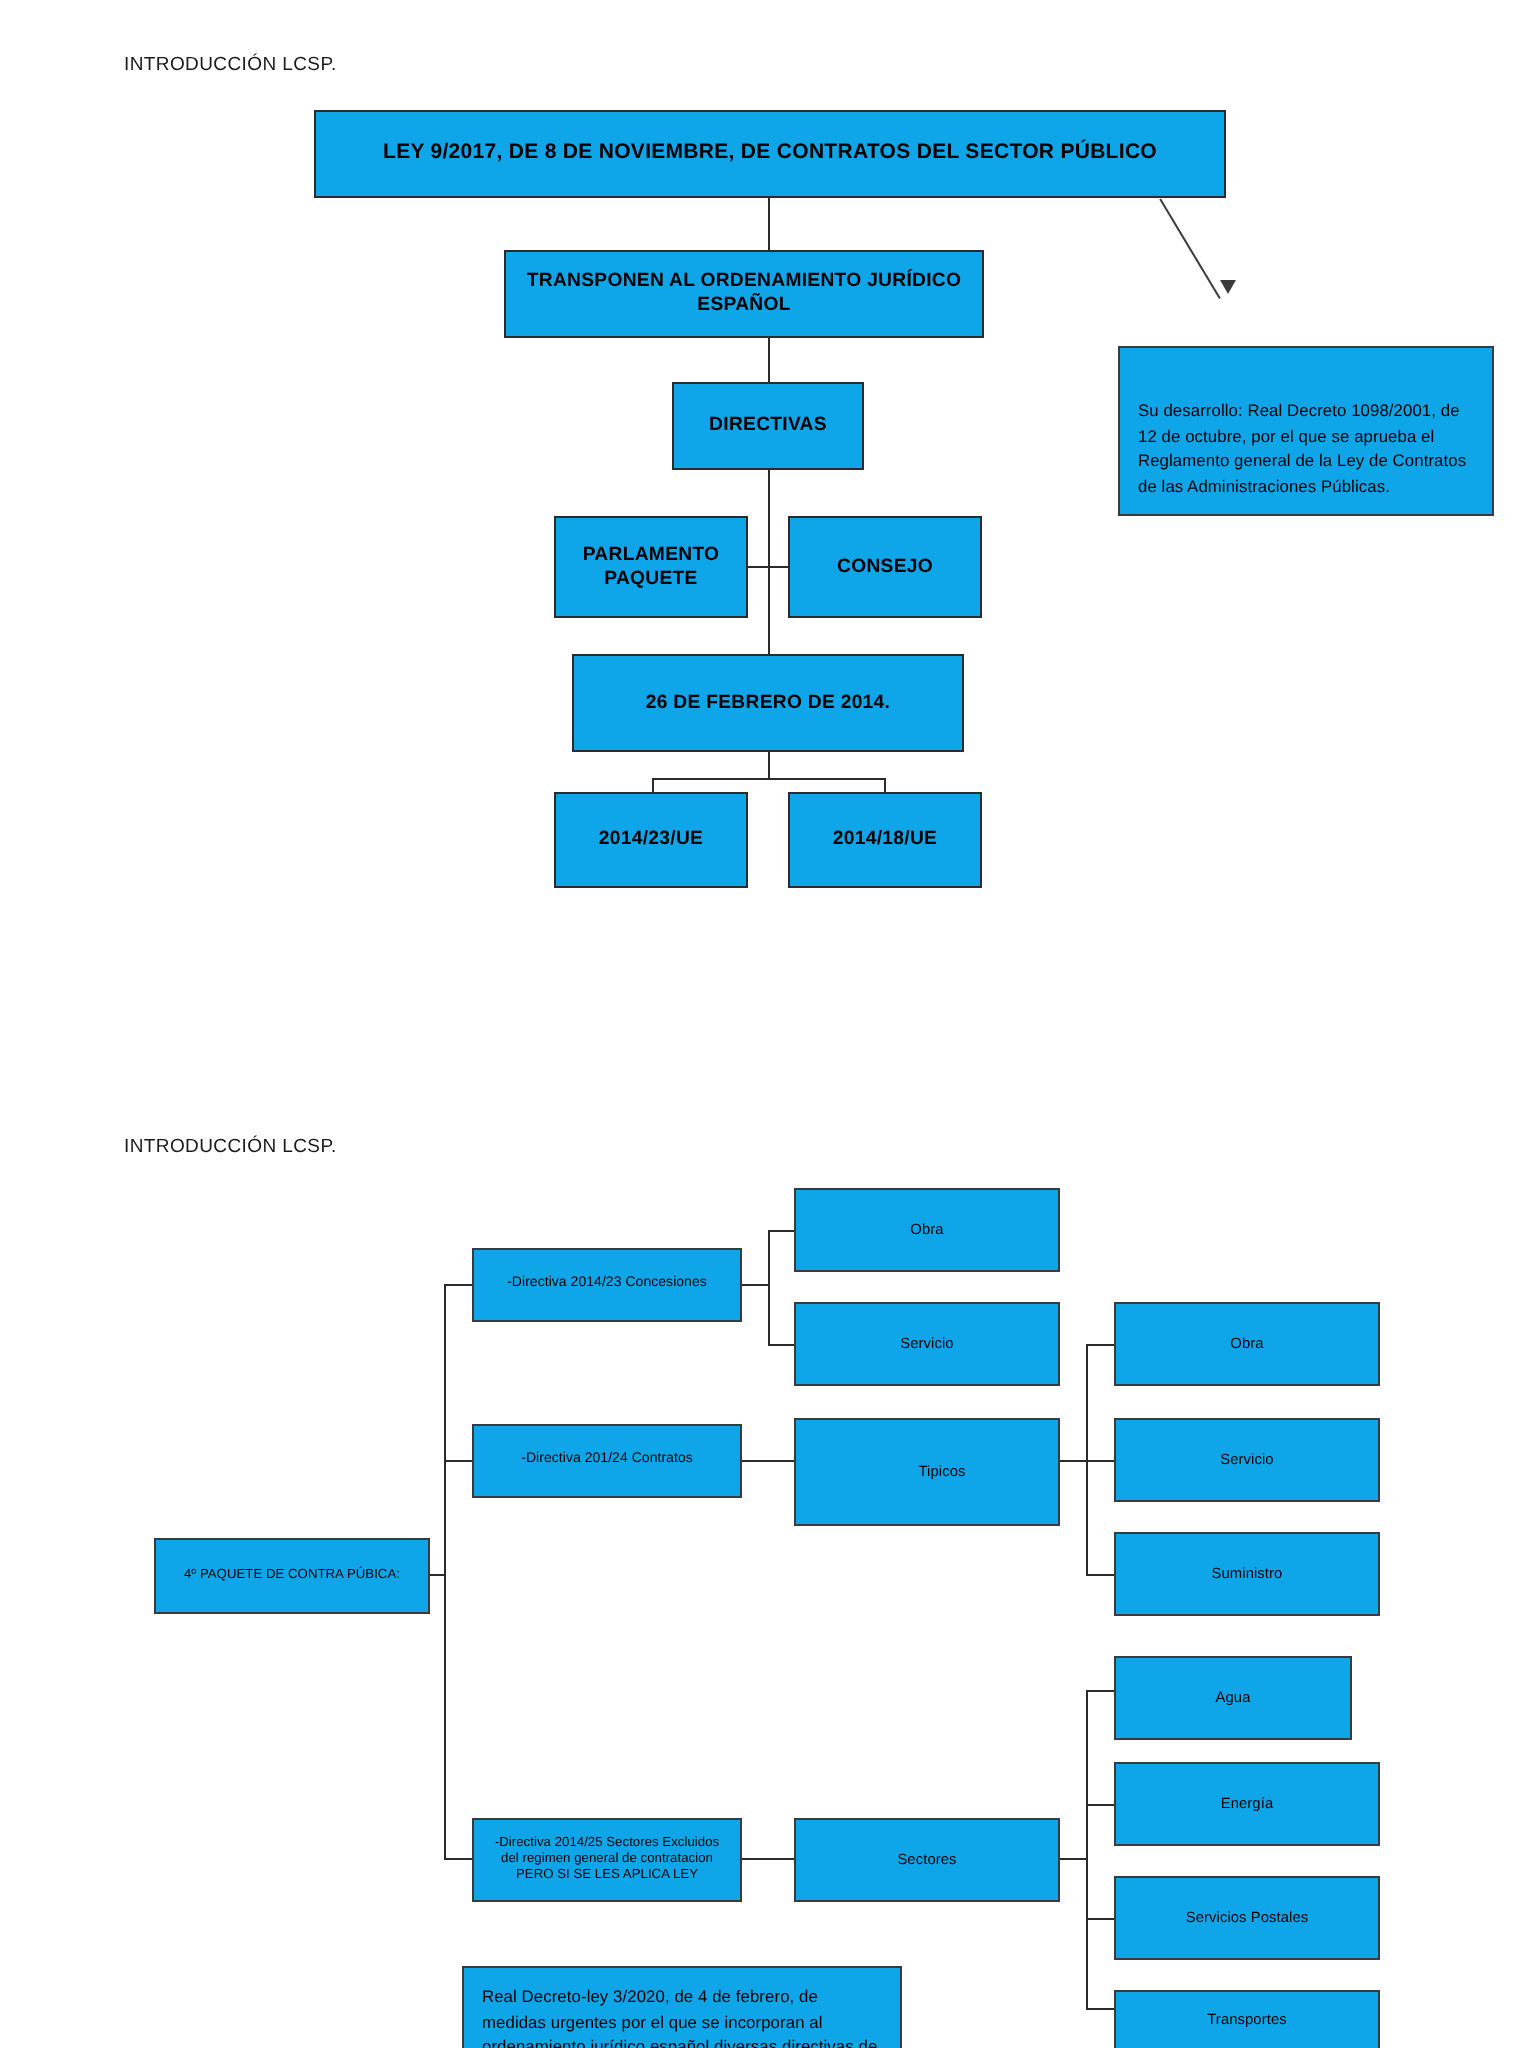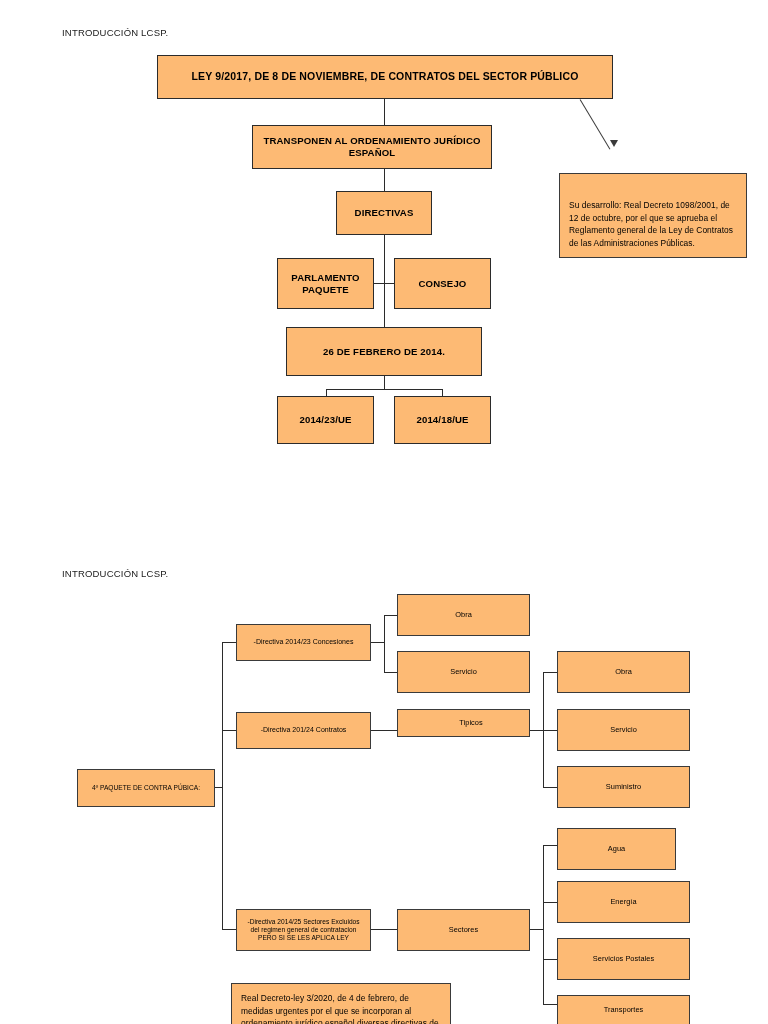--- a/index.html
+++ b/index.html
@@ -31,21 +31,21 @@
     color: #1a1a1a;
     white-space: nowrap;
     font-family: "Liberation Sans", sans-serif;
   }
 
   
   .box {
     position: absolute;
     box-sizing: border-box;
     border: 1.4px solid #3a3a3a;
-    background: #fdba74;
+    background: #0ea5e9;
     display: flex;
     align-items: center;
     justify-content: center;
     text-align: center;
     line-height: 1.25;
     color: #000000;
   }
   .box .lbl {
     display: block;
     width: 100%;
@@ -192,21 +192,21 @@
   <div class="box fs9" style="left:397px; top:651px; width:133px; height:42px;">
     <span class="lbl">Servicio</span>
   </div>
 
   <div class="box fs75" style="left:236px; top:712px; width:135px; height:37px;">
     <span class="lbl">-Directiva 201/24 Contratos</span>
   </div>
 
   <div class="ln h" style="left:371px; top:730px; width:26px;"></div>
 
-  <div class="box fs9" style="left:397px; top:709px; width:133px; height:28px;padding-left:15px;">
+  <div class="box fs9" style="left:397px; top:709px; width:133px; height:54px;padding-left:15px;">
     <span class="lbl">Tipicos</span>
   </div>
 
   <div class="ln h" style="left:530px; top:730px; width:14px;"></div>
   <div class="ln v" style="left:543px; top:672px; height:116px;"></div>
   <div class="ln h" style="left:543px; top:672px; width:14px;"></div>
   <div class="ln h" style="left:543px; top:730px; width:14px;"></div>
   <div class="ln h" style="left:543px; top:787px; width:14px;"></div>
 
   <div class="box fs9" style="left:557px; top:651px; width:133px; height:42px;">

